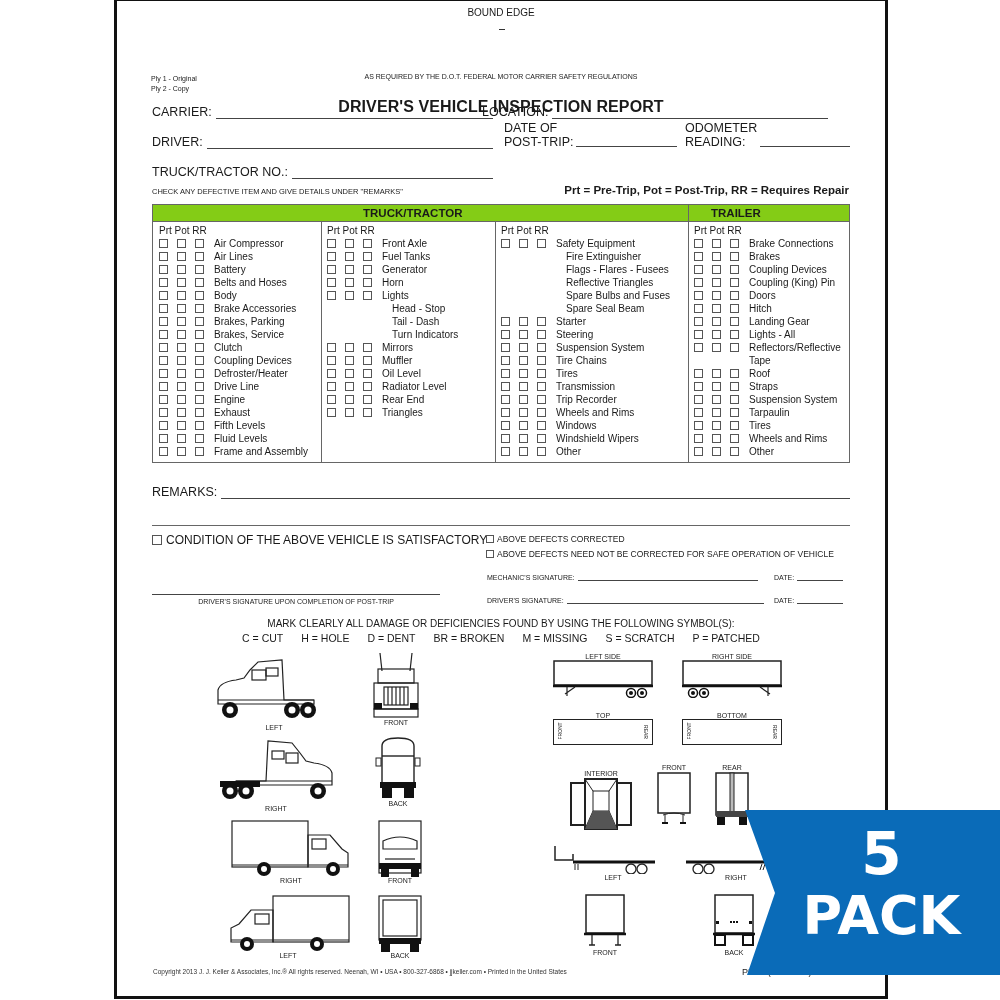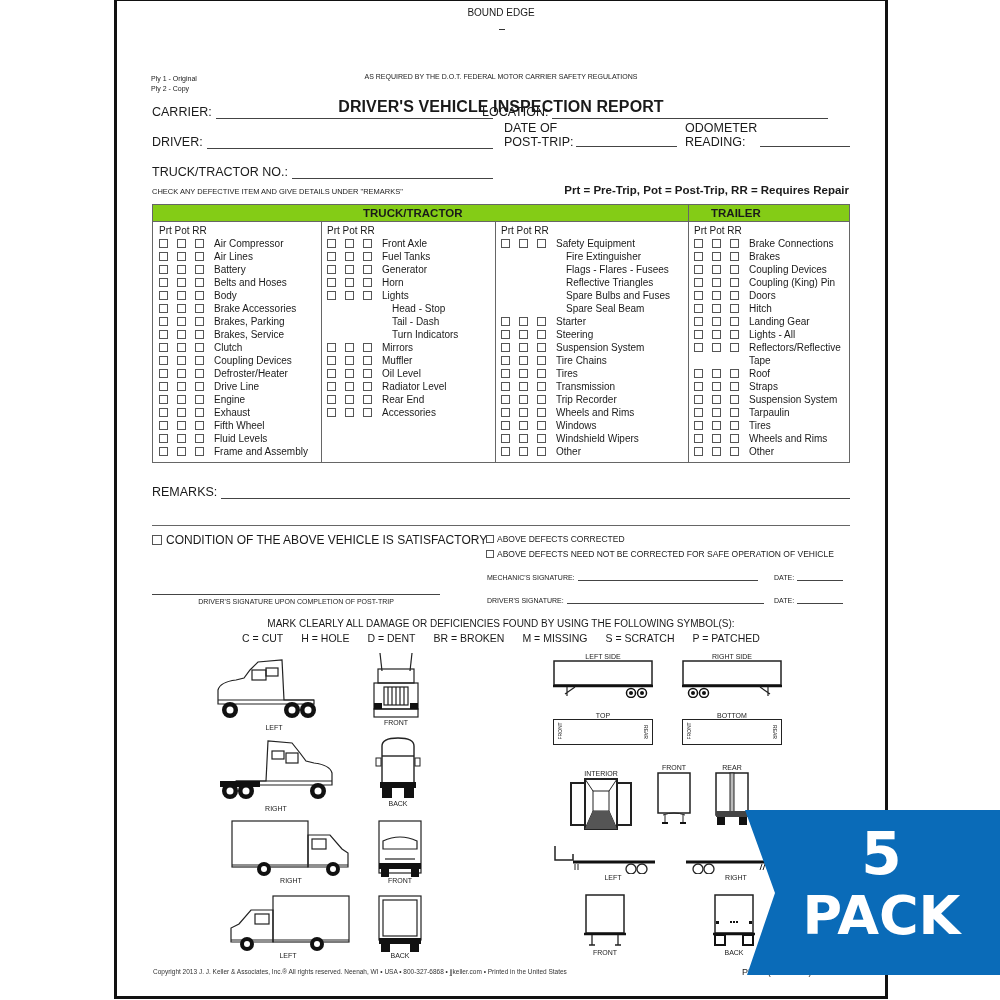--- a/index.html
+++ b/index.html
@@ -231,21 +231,21 @@
             <span class="cb"></span>
           </span>
           <span>Exhaust</span>
         </div>
         <div class="row">
           <span class="cbs">
             <span class="cb"></span>
             <span class="cb"></span>
             <span class="cb"></span>
           </span>
-          <span>Fifth Wheel</span>
+          <span>Fifth Levels</span>
         </div>
         <div class="row">
           <span class="cbs">
             <span class="cb"></span>
             <span class="cb"></span>
             <span class="cb"></span>
           </span>
           <span>Fluid Levels</span>
         </div>
         <div class="row">
@@ -347,21 +347,21 @@
             <span class="cb"></span>
           </span>
           <span>Rear End</span>
         </div>
         <div class="row">
           <span class="cbs">
             <span class="cb"></span>
             <span class="cb"></span>
             <span class="cb"></span>
           </span>
-          <span>Accessories</span>
+          <span>Triangles</span>
         </div>
       </div>
     <div class="col" style="left:348px;" id="c3">
         <div class="hdr">Prt Pot RR</div>
         <div class="row">
           <span class="cbs">
             <span class="cb"></span>
             <span class="cb"></span>
             <span class="cb"></span>
           </span>

